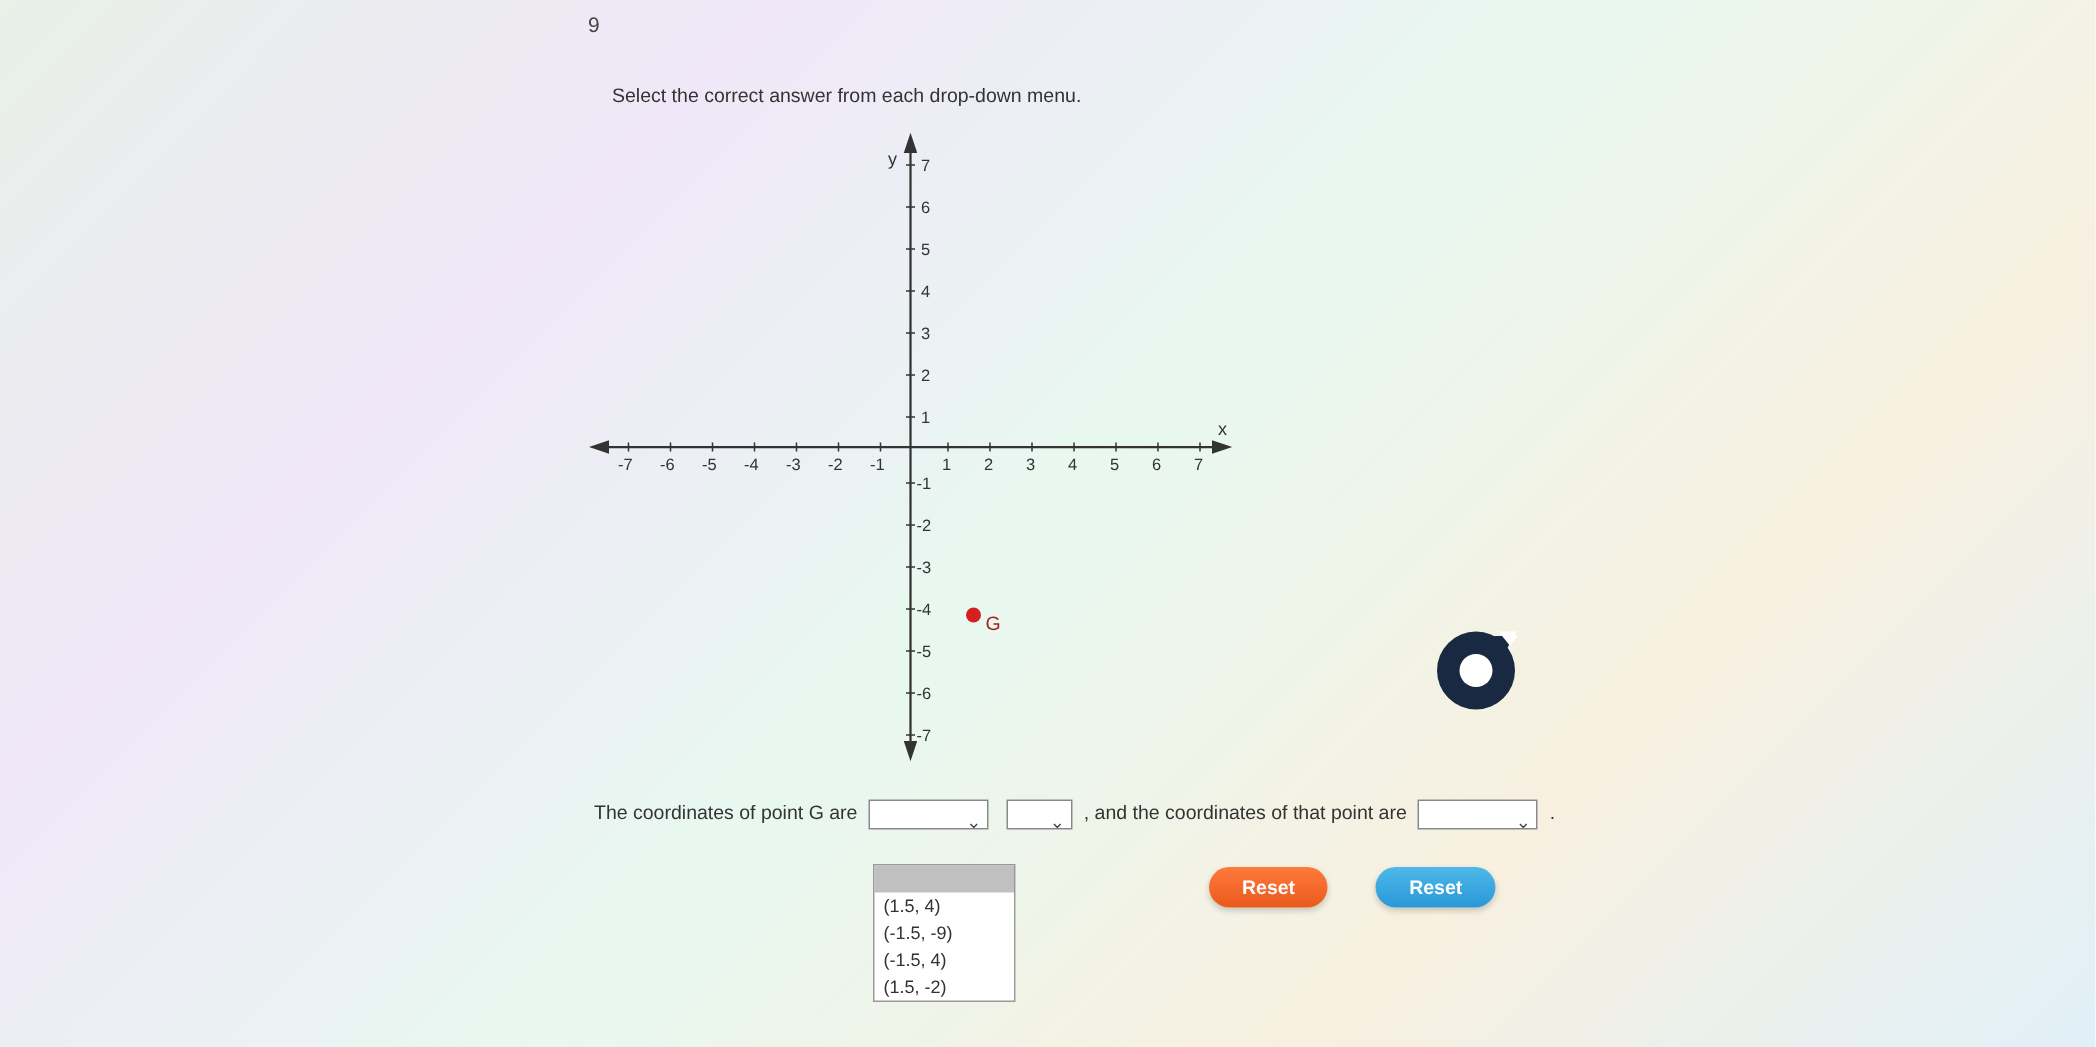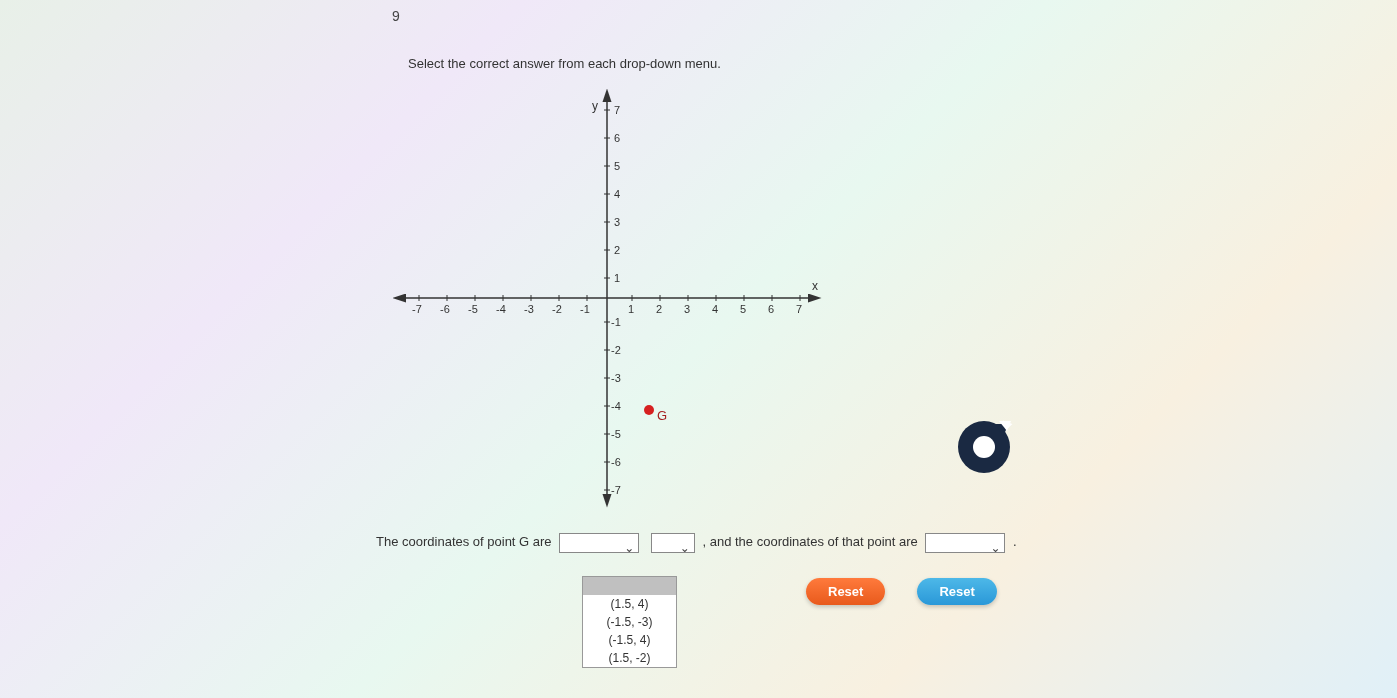--- a/index.html
+++ b/index.html
@@ -34,21 +34,21 @@
   width: 430px;
   height: 420px;
 }
 .graph-svg {
   width: 430px;
   height: 420px;
 }
 .answer-area {
   position: absolute;
   top: 530px;
-  left: 376px;
+  left: 396px;
   width: 900px;
   line-height: 1.9;
   color: #333;
 }
 .inline-select {
   display: inline-block;
   border: 1px solid #888;
   background: #fff;
   padding: 1px 4px;
   min-width: 70px;
@@ -67,21 +67,20 @@
 }
 .dropdown-list {
   position: absolute;
   top: 576px;
   left: 582px;
   width: 95px;
   border: 1px solid #999;
   background: #fff;
   font-size: 12px;
   color: #333;
-  text-align: center;
 }
 .dropdown-list .blank-option {
   background: #c0c0c0;
   height: 18px;
 }
 .dropdown-list .option {
   padding: 2px 6px;
   cursor: pointer;
 }
 .buttons {
@@ -219,21 +218,21 @@
   <span>, and the coordinates of that point are</span>
   <span class="inline-select" style="min-width:80px;">
     <span class="chev">⌄</span>
   </span>
   <span>.</span>
 </div>
 
 <div class="dropdown-list">
   <div class="blank-option"></div>
   <div class="option">(1.5, 4)</div>
-  <div class="option">(-1.5, -3)</div>
+  <div class="option">(-1.5, -9)</div>
   <div class="option">(-1.5, 4)</div>
   <div class="option">(1.5, -2)</div>
 </div>
 
 <div class="buttons">
   <button class="btn btn-reset">Reset</button>
   <button class="btn btn-next">Reset</button>
 </div>
 
 <div class="floating-icon">

